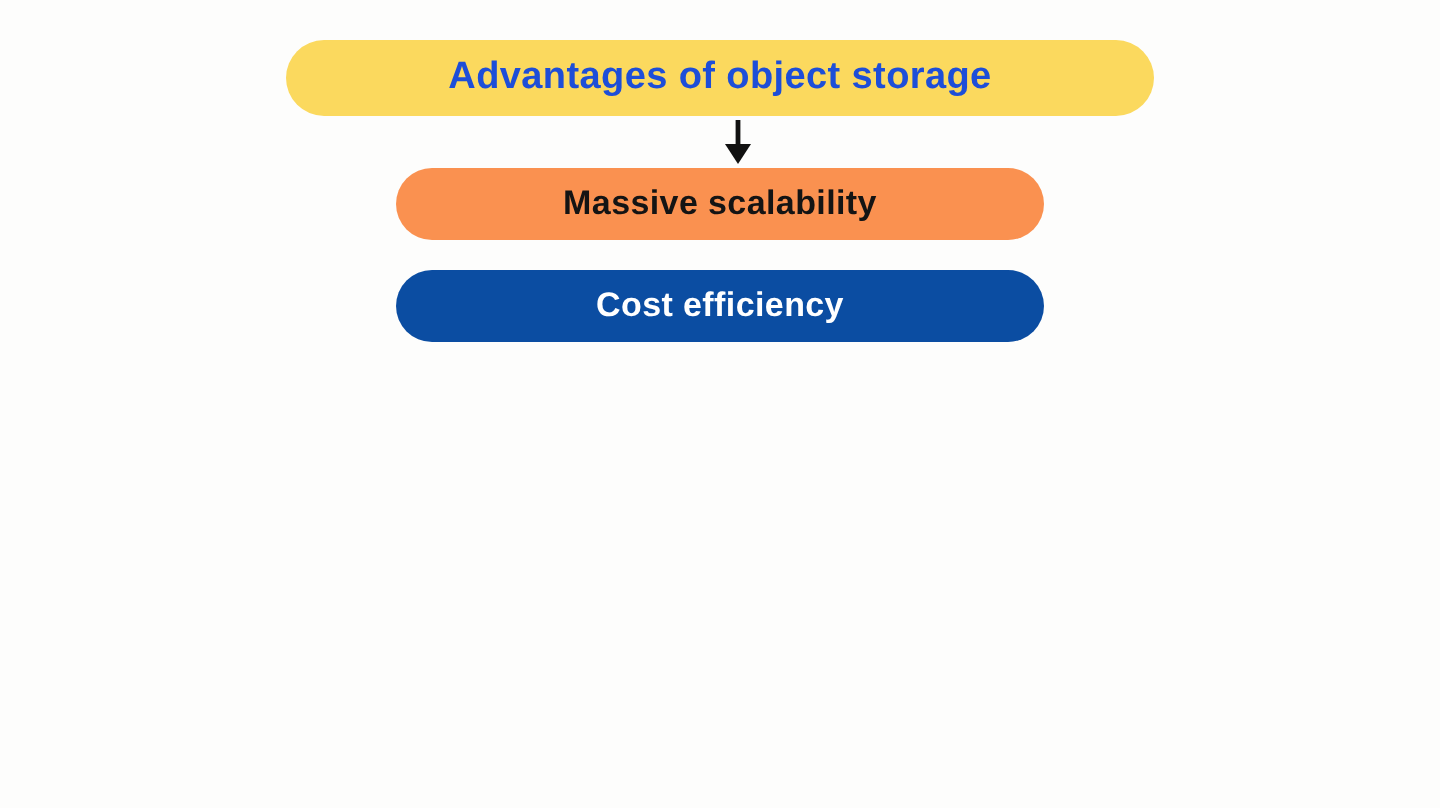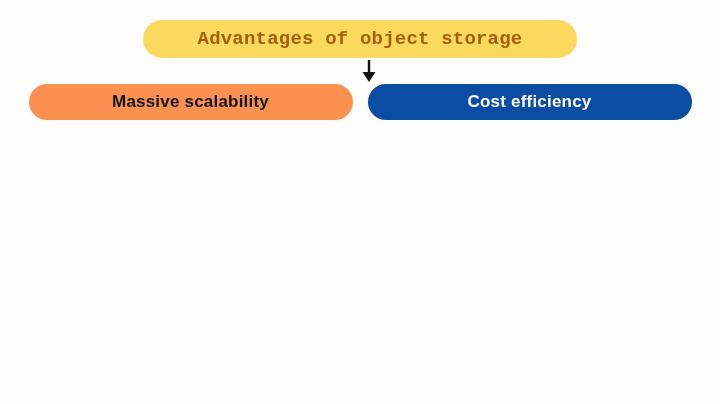--- a/index.html
+++ b/index.html
@@ -30,42 +30,42 @@
   }
   .arrow-wrap {
     height: 26px;
     display: flex;
     align-items: center;
     justify-content: center;
     transform: translateX(9px);
   }
   .pill-stack {
     display: flex;
-    flex-direction: row;
+    flex-direction: column;
     gap: 15px;
     align-items: center;
   }
   .pill {
     width: 324px;
     height: 36px;
     border-radius: 18px;
     display: flex;
     align-items: center;
     justify-content: center;
     font-size: 17px;
     font-weight: 700;
     letter-spacing: 0.2px;
   }
 </style>
 </head>
 <body>
 
 <div class="canvas" style="background-color: rgb(253, 253, 252);">
 
-  <div class="title-pill" style="background-color: rgb(251, 217, 94); color: #a16207; font-family: Liberation Mono, monospace;">Advantages of object storage</div>
+  <div class="title-pill" style="background-color: rgb(251, 217, 94); color: #1d4ed8;">Advantages of object storage</div>
 
   <div class="arrow-wrap">
     <svg width="20" height="24" viewBox="0 0 20 24" aria-hidden="true">
       <line x1="10" y1="1" x2="10" y2="15" stroke="#111111" stroke-width="2.4"></line>
       <polygon points="3.5,13 16.5,13 10,23" fill="#111111"></polygon>
     </svg>
   </div>
 
   <div class="pill-stack">
     <div class="pill" style="background-color: rgb(250, 145, 80); color: rgb(20, 20, 20);">Massive scalability</div>

